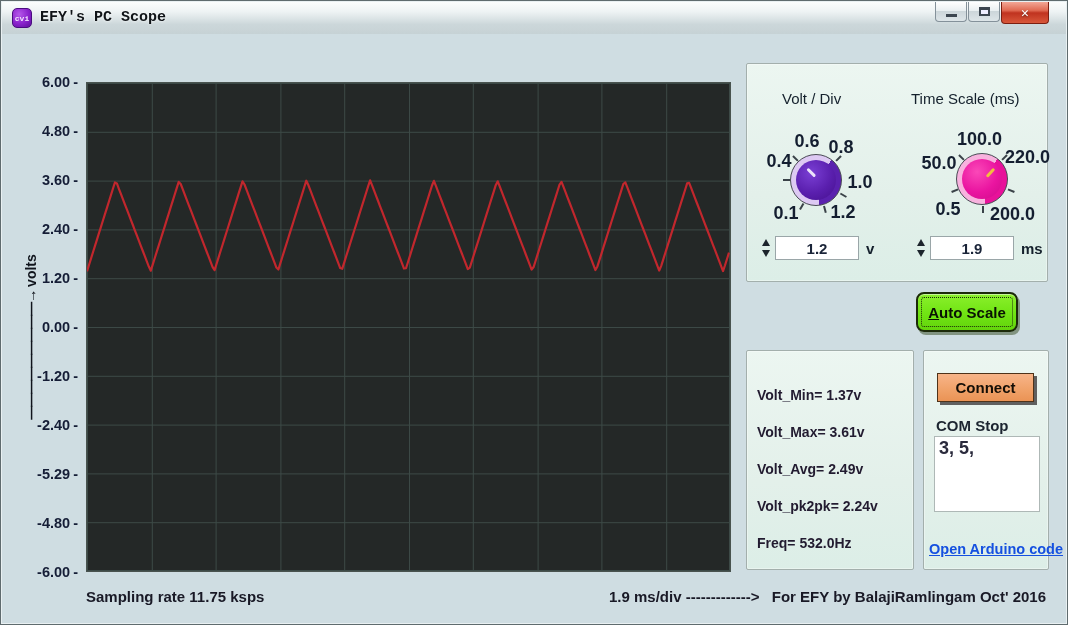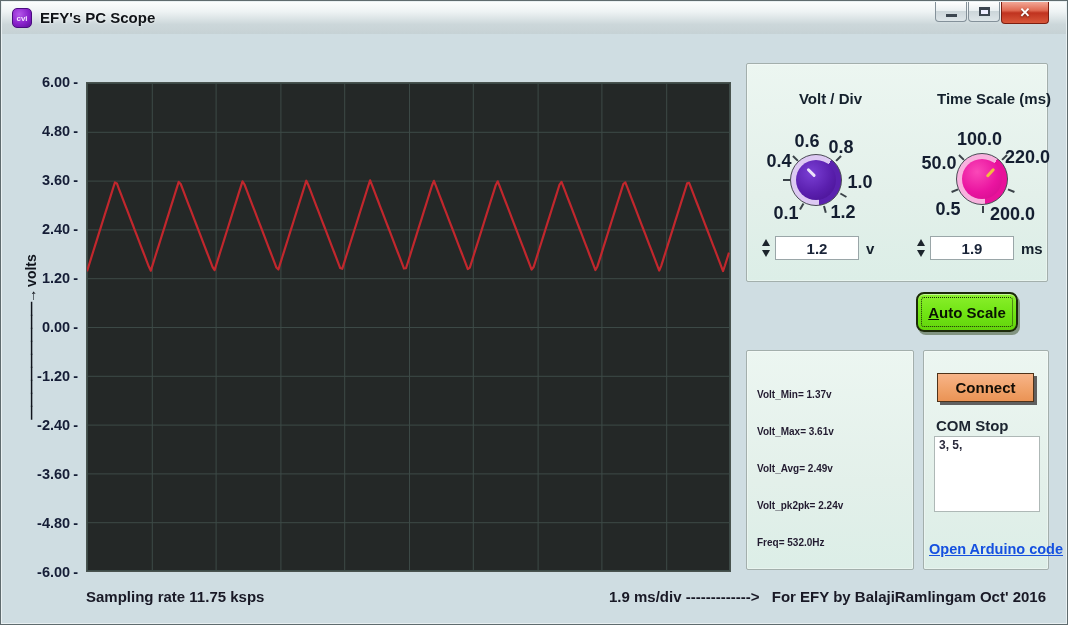--- a/index.html
+++ b/index.html
@@ -5,21 +5,21 @@
   * { margin:0; padding:0; box-sizing:border-box; }
   html,body { width:1068px; height:625px; }
   body { font-family:"Liberation Sans", sans-serif; }
 
   .window { position:relative; width:1068px; height:625px; background:#cfdde2;
             border:1px solid #5f6b6e; overflow:hidden;
             box-shadow: inset 0 0 0 1px rgba(255,255,255,.55); }
 
   
   .titlebar { position:absolute; left:1px; top:1px; right:1px; height:32px;
-    background: linear-gradient(180deg,#fbfdfd 0%,#eef3f4 30%,#d9e2e4 55%,#ccd7da 70%,#c6d2d5 100%); }
+    background: linear-gradient(180deg,#fbfdfd 0%,#eef3f4 30%,#d9e2e4 55%,#ccd7da 70%,#c6d2d5 100%); font-family: Liberation Mono, monospace; }
   .app-icon { position:absolute; left:10px; top:6px; width:20px; height:20px; border-radius:5px;
     background: radial-gradient(circle at 35% 30%, #b558ea 0%, #8a22cc 55%, #5c0f9a 100%);
     border:1px solid #4a0c80; color:#f2e2ff; font-size:8px; font-weight:bold;
     display:flex; align-items:center; justify-content:center; }
   .title-text { position:absolute; left:38px; top:7px; font-size:15px; font-weight:600; color:#101418;
     text-shadow:0 0 3px rgba(255,255,255,.9); }
   .winbtns { position:absolute; top:0; right:17px; display:flex; }
   .winbtn { height:20px; border:1px solid #84919a; border-top:none; border-radius:0 0 4px 4px;
     background:linear-gradient(180deg,#ffffff 0%,#e9eff1 45%,#ccd6da 50%,#dde5e8 100%);
     display:flex; align-items:center; justify-content:center; margin-left:1px; }
@@ -51,21 +51,21 @@
   .bottom-text { position:absolute; top:554px; font-size:15px; font-weight:bold; color:#191926; }
 
   
   .groupbox { position:absolute; border:1px solid #a3afac; border-radius:2px;
     background:linear-gradient(180deg,#ecf6f1 0%,#e3f0ea 60%,#dceee7 100%);
     box-shadow:0 0 0 1px rgba(255,255,255,.35) inset; }
   .knob-panel { left:741px; top:29px;  width:302px; height:219px; }
   .stats-box  { left:741px; top:316px; width:168px; height:220px; }
   .connect-box{ left:918px; top:316px; width:126px; height:220px; }
 
-  .knob-title { position:absolute; top:26px; font-size:15px; font-weight:bold; color:#14202c; text-align:right; }
+  .knob-title { position:absolute; top:26px; font-size:15px; font-weight:normal; color:#14202c; text-align:left; }
 
   .knob { position:absolute; width:52px; height:52px; border-radius:50%; border:1px solid #4a4a55; }
   .knob.volt { left:43px; top:90px;
     background:conic-gradient(from 0deg,#ddc9f3 0deg 38deg,#5a21ae 38deg 172deg,#ddc9f3 172deg 360deg); }
   .knob.time { left:209px; top:89px;
     background:conic-gradient(from 0deg,#f8b2de 0deg 38deg,#e8119a 38deg 172deg,#f8b2de 172deg 360deg); }
   .knob::after { content:""; position:absolute; inset:5px; border-radius:50%; }
   .knob.volt::after { background:radial-gradient(circle at 38% 32%,#7a3fd4 0%,#5a1fae 55%,#45108e 100%); }
   .knob.time::after { background:radial-gradient(circle at 38% 32%,#fa48b8 0%,#ea14a0 55%,#cf0b8a 100%); }
   .knob .pointer { position:absolute; left:50%; top:50%; width:2.5px; height:11px; z-index:2;
@@ -98,26 +98,26 @@
     outline:1.5px dotted #1c2a0a; outline-offset:-6px; }
 
   .btn-connect { position:absolute; left:13px; top:22px; width:97px; height:29px;
     background:linear-gradient(180deg,#f7b489 0%,#f0a168 60%,#ea9355 100%);
     border:1px solid #4e3219; font-size:15px; font-weight:bold; color:#140e06;
     display:flex; align-items:center; justify-content:center;
     box-shadow:3px 3px 0 #5f5f5f; }
 
   
   .stats-list { position:absolute; left:10px; top:34px; display:flex; flex-direction:column; gap:17px; }
-  .stat-item { font-size:10px; font-weight:bold; color:#221b30; line-height:20px; }
+  .stat-item { font-size:14px; font-weight:bold; color:#221b30; line-height:20px; }
 
   
   .comport-label { position:absolute; left:12px; top:66px; font-size:15px; font-weight:bold; color:#1c2430; }
   .comport-list { position:absolute; left:10px; top:85px; width:106px; height:76px; background:#fff;
-    border:1px solid #aeb8b6; font-size:12px; font-weight:bold; color:#2a2a3c; padding:1px 4px; }
+    border:1px solid #aeb8b6; font-size:18px; font-weight:bold; color:#2a2a3c; padding:1px 4px; }
   .arduino-link { position:absolute; left:5px; top:190px; font-size:14.5px; font-weight:600;
     color:#1550e0; text-decoration:underline; white-space:nowrap; }
 
   .credit { position:absolute; top:554px; right:17px; font-size:15px; font-weight:bold; color:#191926; }
 </style>
 </head>
 <body>
 
 <div class="window">
 
@@ -141,21 +141,21 @@
 
     <div class="volts-label">volts</div>
     <div class="ylabel" style="top:40px">6.00</div>
     <div class="ylabel" style="top:89px">4.80</div>
     <div class="ylabel" style="top:138px">3.60</div>
     <div class="ylabel" style="top:187px">2.40</div>
     <div class="ylabel" style="top:236px">1.20</div>
     <div class="ylabel" style="top:285px">0.00</div>
     <div class="ylabel" style="top:334px">-1.20</div>
     <div class="ylabel" style="top:383px">-2.40</div>
-    <div class="ylabel" style="top:432px">-3.60</div>
+    <div class="ylabel" style="top:432px">-5.29</div>
     <div class="ylabel" style="top:481px">-4.80</div>
     <div class="ylabel" style="top:530px">-6.00</div>
 
     <div class="scope" style="background: rgb(36, 40, 39);">
         <svg xmlns="http://www.w3.org/2000/svg" viewBox="0 0 645 490" preserveAspectRatio="none">
           <line x1="0.5" y1="0" x2="0.5" y2="490" stroke="#3d4a47" stroke-width="1"></line>
           <line x1="65.5" y1="0" x2="65.5" y2="490" stroke="#3d4a47" stroke-width="1"></line>
           <line x1="129.5" y1="0" x2="129.5" y2="490" stroke="#3d4a47" stroke-width="1"></line>
           <line x1="194.5" y1="0" x2="194.5" y2="490" stroke="#3d4a47" stroke-width="1"></line>
           <line x1="258.5" y1="0" x2="258.5" y2="490" stroke="#3d4a47" stroke-width="1"></line>

